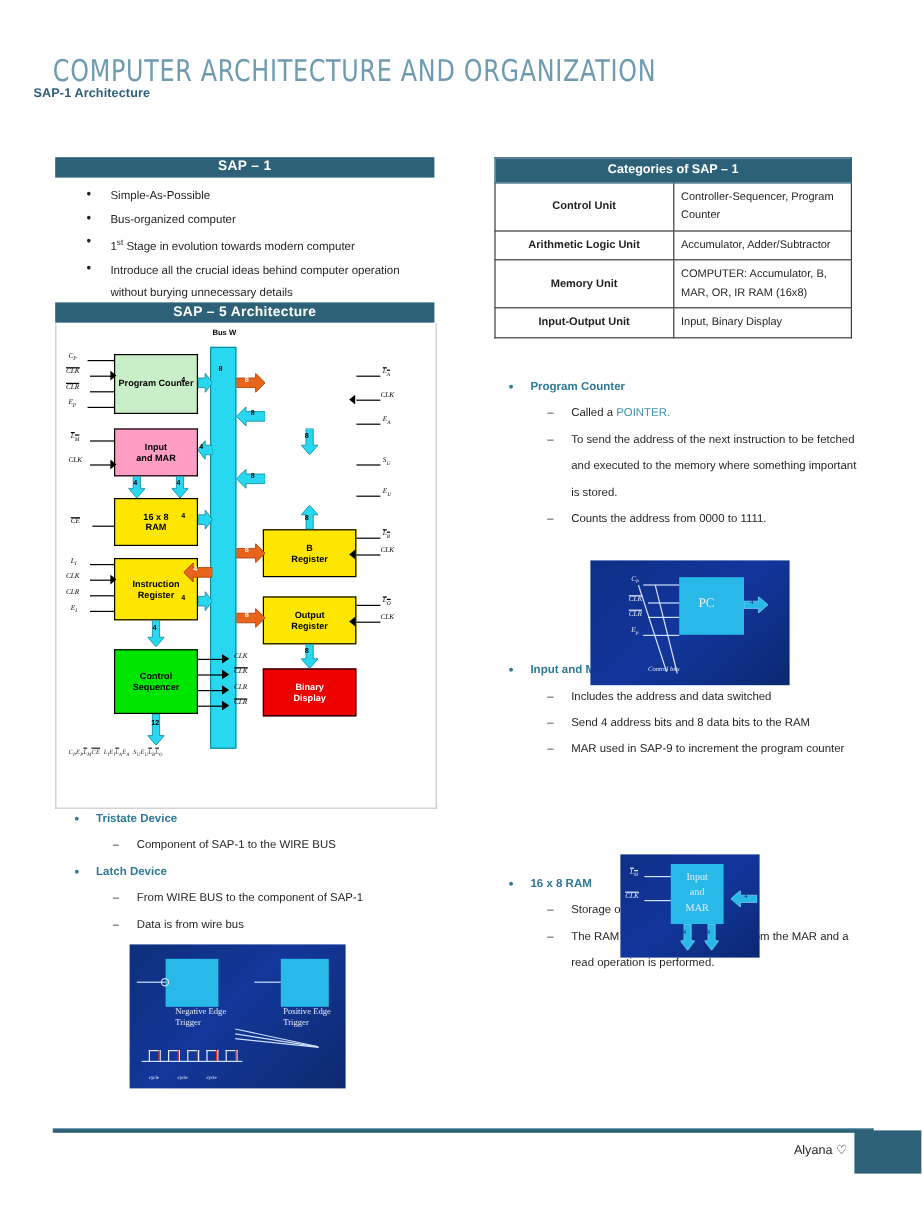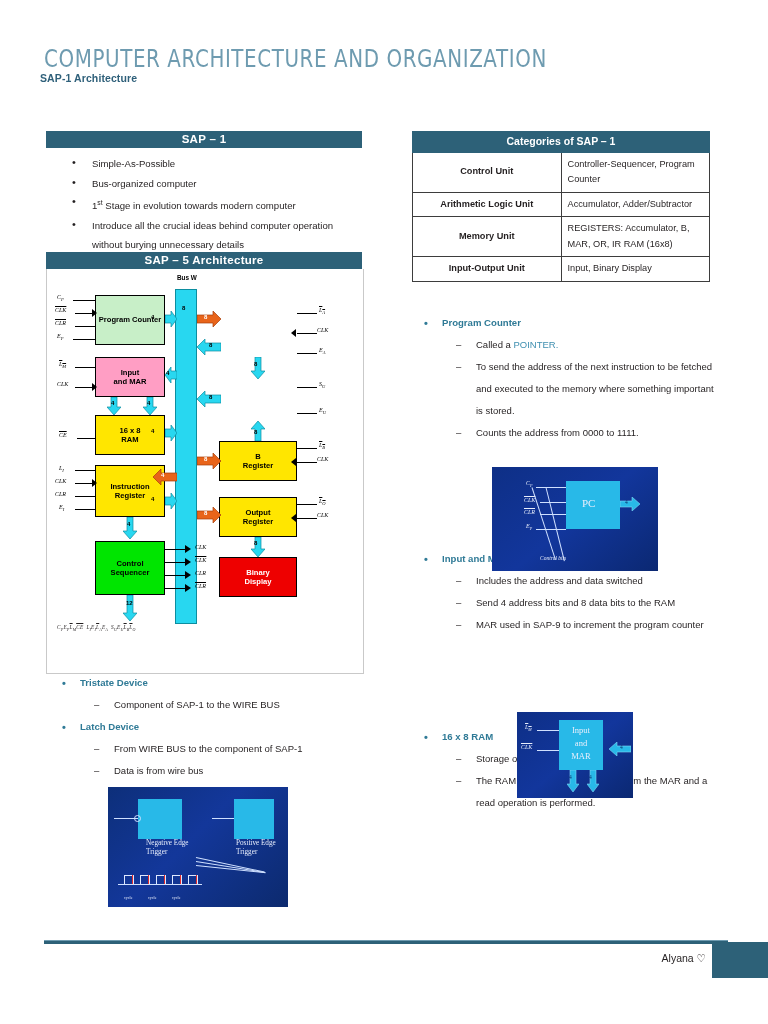--- a/index.html
+++ b/index.html
@@ -25,21 +25,21 @@
     letter-spacing: 0.6px;
     color: #6e9bb0;
     font-weight: 400;
     font-family: "DejaVu Sans", sans-serif;
     transform: scaleY(1.22) scaleX(0.97);
     transform-origin: left top;
     white-space: nowrap;
   }
   #doc-subtitle {
     position: absolute;
-    left: 40px;
+    left: 28px;
     top: 72px;
     font-size: 10.5px;
     font-weight: bold;
     color: #2f607a;
     letter-spacing: 0.1px;
     white-space: nowrap;
     text-align: center;
   }
 
   
@@ -588,21 +588,21 @@
     <tr>
       <td class="lab">Control Unit</td>
       <td>Controller-Sequencer, Program Counter</td>
     </tr>
     <tr>
       <td class="lab">Arithmetic Logic Unit</td>
       <td>Accumulator, Adder/Subtractor</td>
     </tr>
     <tr>
       <td class="lab">Memory Unit</td>
-      <td>REGISTERS: Accumulator, B, MAR, OR, IR RAM (16x8)</td>
+      <td>COMPUTER: Accumulator, B, MAR, OR, IR RAM (16x8)</td>
     </tr>
     <tr>
       <td class="lab">Input-Output Unit</td>
       <td>Input, Binary Display</td>
     </tr>
   </tbody>
     </table>
 
   <div style="height:30px;"></div>
 

